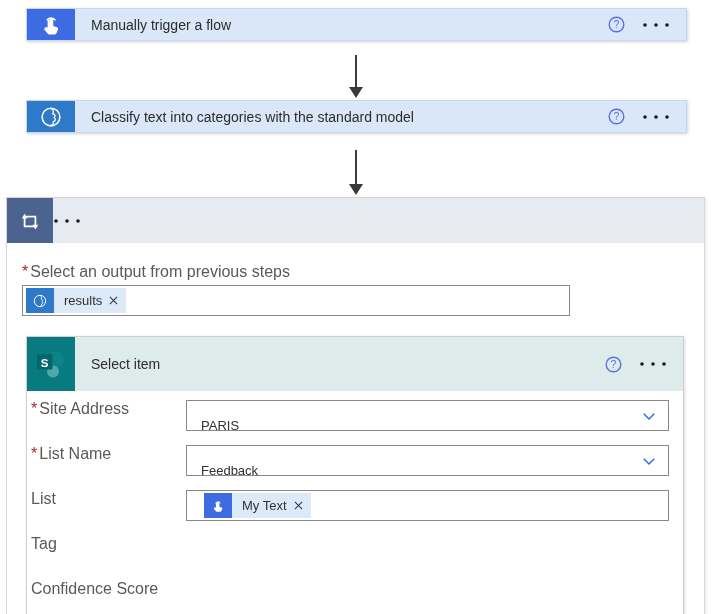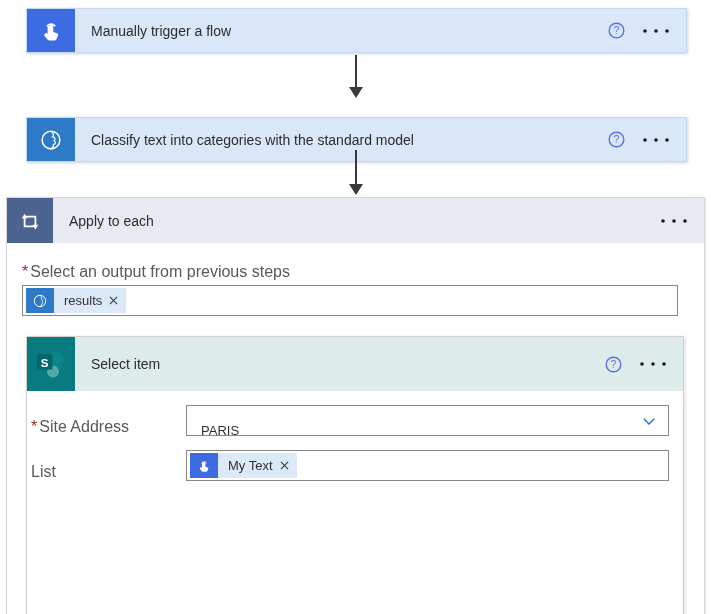--- a/index.html
+++ b/index.html
@@ -19,21 +19,21 @@
     --chev-blue:#2f6fdf;
     --help-blue:#5b6fe8;
     --arrow-gray:#3b3a39;
   }
   *{margin:0;padding:0;box-sizing:border-box;}
   html,body{width:711px;height:614px;overflow:hidden;background:#ffffff;
     font-family:"Liberation Sans","DejaVu Sans",sans-serif;}
   .canvas{position:relative;width:711px;height:614px;}
 
   
-  .action-card{position:absolute;left:26px;width:661px;height:45px;display:flex;align-items:stretch;
+  .action-card{position:absolute;left:26px;width:661px;height:33px;display:flex;align-items:stretch;
     background:var(--card-blue-bg);border:1px solid var(--card-blue-border);
     box-shadow:1px 1px 3px rgba(0,0,0,.18);cursor:pointer;}
   .card-icon{width:48px;flex:0 0 48px;display:flex;align-items:center;justify-content:center;}
   .icon-trigger{background:var(--trigger-blue);}
   .icon-ai{background:var(--ai-blue);}
   .card-title{flex:1;display:flex;align-items:center;padding-left:16px;
     font-size:14px;color:var(--title-dark);}
   .card-actions{display:flex;align-items:center;gap:16px;padding-right:16px;}
   .iconbtn{display:flex;align-items:center;justify-content:center;cursor:pointer;background:none;border:none;padding:0;}
 
@@ -42,41 +42,41 @@
 
   
   .scope{position:absolute;left:6px;top:197px;width:699px;height:430px;background:#fff;
     border:1px solid #d8d6d4;box-shadow:1px 1px 3px rgba(0,0,0,.10);}
   .scope-header{height:45px;display:flex;align-items:stretch;background:var(--scope-header-bg);cursor:pointer;}
   .scope-icon{width:46px;flex:0 0 46px;background:var(--scope-slate);
     display:flex;align-items:center;justify-content:center;}
   .scope-body{padding:20px 0 0 15px;}
   .field-label{font-size:16px;color:var(--label-gray);}
   .req{color:var(--req-red);margin-right:2px;}
-  .big-input{margin-top:4px;width:656px;height:31px;border:1px solid var(--field-border);
+  .big-input{margin-top:4px;width:548px;height:31px;border:1px solid var(--field-border);
     background:#fff;display:flex;align-items:center;padding:2px 3px;cursor:text;}
 
   
   .token{display:flex;align-items:stretch;height:25px;}
   .token-icon{width:28px;display:flex;align-items:center;justify-content:center;}
   .token-chip{display:flex;align-items:center;background:var(--chip-bg);
     padding:0 8px 0 10px;font-size:13px;color:#323130;white-space:nowrap;}
   .token-x{margin-left:7px;display:flex;align-items:center;cursor:pointer;}
 
   
   .sp-card{margin-top:20px;margin-left:4px;width:658px;height:290px;background:#fff;
     border:1px solid #d2d0ce;box-shadow:1px 1px 3px rgba(0,0,0,.14);}
   .sp-header{height:54px;display:flex;align-items:stretch;background:var(--sp-header-bg);cursor:pointer;}
   .sp-icon{width:48px;flex:0 0 48px;background:var(--sp-teal);
     display:flex;align-items:center;justify-content:center;}
   .sp-rows{padding:9px 0 0 4px;}
-  .field-row{display:flex;align-items:flex-end;height:36px;margin-bottom:9px;}
+  .field-row{display:flex;align-items:flex-start;height:36px;margin-bottom:9px;}
   .field-row .field-label{width:155px;flex:0 0 155px;}
   .field-box{width:483px;height:31px;border:1px solid var(--field-border);background:#fff;
-    display:flex;align-items:center;padding:2px 3px;cursor:text;}
+    display:flex;align-items:center;padding:2px 17px;cursor:text;}
   .field-box.dropdown{justify-content:space-between;padding:2px 10px 2px 14px;cursor:pointer;}
   .dd-value{font-size:13px;color:#323130;margin-top:20px;}
 </style>
 </head>
 <body>
 
 <div class="canvas">
 
   <div class="action-card" style="top:8px;">
     <div class="card-icon icon-trigger">
@@ -101,21 +101,21 @@
         </svg>
       </button>
     </div>
   </div>
 
   <svg class="arrow" style="top:55px;" width="18" height="43">
     <line x1="9" y1="0" x2="9" y2="33" stroke="#3b3a39" stroke-width="2"></line>
     <polygon points="2,32 16,32 9,43" fill="#3b3a39"></polygon>
   </svg>
 
-  <div class="action-card" style="top:117px;">
+  <div class="action-card" style="top:100px;">
     <div class="card-icon icon-ai">
       <svg width="28" height="28" viewBox="0 0 24 24">
         <circle cx="12" cy="12" r="7.6" fill="none" stroke="#fff" stroke-width="1.3"></circle>
         <path d="M12.4 4.8c1.8 1.2 2.2 2.9 1 4.5 2.1.2 2.7 2 1.3 3.3 1.7.9 1.3 3-.7 3.4.5 1.7-.8 3.1-2.6 3.3" fill="none" stroke="#fff" stroke-width="1.1"></path>
       </svg>
     </div>
     <div class="card-title">Classify text into categories with the standard model</div>
     <div class="card-actions">
       <button class="iconbtn">
         <svg width="19" height="19" viewBox="0 0 19 19">
@@ -140,21 +140,20 @@
 
   <div class="scope">
     <div class="scope-header">
       <div class="scope-icon">
         <svg width="26" height="26" viewBox="0 0 24 24">
           <path d="M7 9v8h10V8H8" fill="none" stroke="#fff" stroke-width="1.6"></path>
           <polygon points="4.4,9.6 9.6,9.6 7,5.2" fill="#fff"></polygon>
           <polygon points="14.4,15.4 19.6,15.4 17,19.8" fill="#fff"></polygon>
         </svg>
       </div>
-      <div class="card-title">Apply to each</div>
       <div class="card-actions">
         <button class="iconbtn">
           <svg width="28" height="6" viewBox="0 0 28 6">
             <circle cx="3" cy="3" r="1.8" fill="#1b1a19"></circle>
               <circle cx="14" cy="3" r="1.8" fill="#1b1a19"></circle>
               <circle cx="25" cy="3" r="1.8" fill="#1b1a19"></circle>
           </svg>
         </button>
       </div>
     </div>
@@ -218,20 +217,31 @@
               <span class="req">*</span><span>Site Address</span>
             </div>
             <div class="field-box dropdown">
               <span class="dd-value">PARIS</span>
               <svg width="18" height="18" viewBox="0 0 24 24">
                 <polyline points="5,9 12,16 19,9" fill="none" stroke="#2f6fdf" stroke-width="2"></polyline>
               </svg>
             </div>
           </div>
 
+          <div class="field-row">
+            <div class="field-label">
+              <span class="req">*</span><span>List Name</span>
+            </div>
+            <div class="field-box dropdown">
+              <span class="dd-value">Feedback</span>
+              <svg width="18" height="18" viewBox="0 0 24 24">
+                <polyline points="5,9 12,16 19,9" fill="none" stroke="#2f6fdf" stroke-width="2"></polyline>
+              </svg>
+            </div>
+          </div>
 
           <div class="field-row">
             <div class="field-label">List</div>
             <div class="field-box">
               <div class="token">
                 <div class="token-icon icon-trigger">
                   <svg width="16" height="16" viewBox="0 0 24 24">
                     <path d="M8.6 7.2 A4.7 4.7 0 0 1 15.6 7.2" fill="none" stroke="#fff" stroke-width="1.5" stroke-linecap="round"></path>
                     <path d="M11 7.2a1.55 1.55 0 0 1 3.1 0V13l3.3 1.1c.9.3 1.4 1.3 1 2.2l-1.4 3.3c-.3.7-1 1.2-1.8 1.2h-4.3c-.8 0-1.6-.4-2.1-1l-2.7-3.3c-.6-.7-.3-1.8.6-2.2l.9-.4 1.3.7V7.2z" fill="#fff"></path>
                   </svg>
@@ -242,23 +252,25 @@
                     <svg width="9" height="9" viewBox="0 0 10 10">
                         <path d="M1 1l8 8M9 1L1 9" stroke="#3b3b3b" stroke-width="1.2"></path>
                       </svg>
                   </span>
                 </div>
               </div>
             </div>
           </div>
 
           <div class="field-row">
-          </div>
-
-          <div class="field-row">
+            <div class="field-label">Tag</div>
+          </div>
+
+          <div class="field-row">
+            <div class="field-label">Confidence Score</div>
           </div>
 
         </div>
       </div>
     </div>
   </div>
 
 </div>
 
 </body></html>

